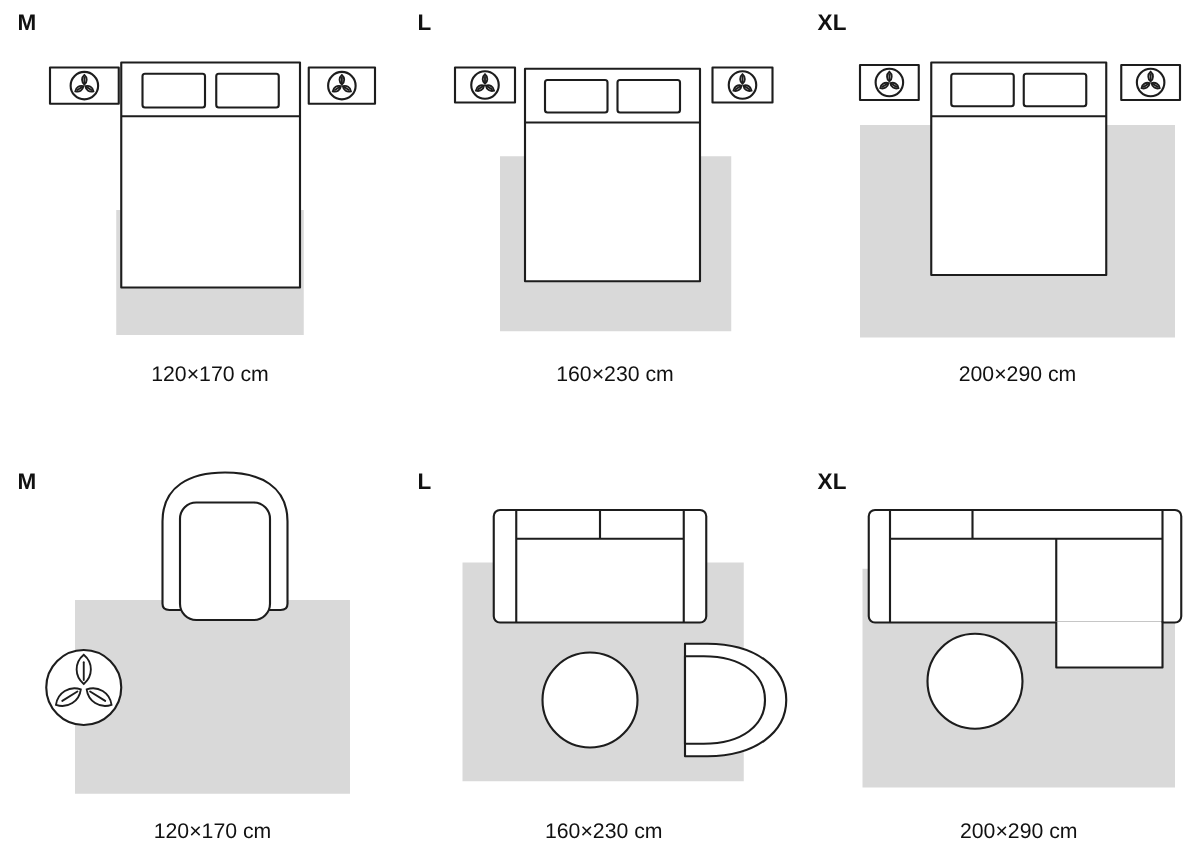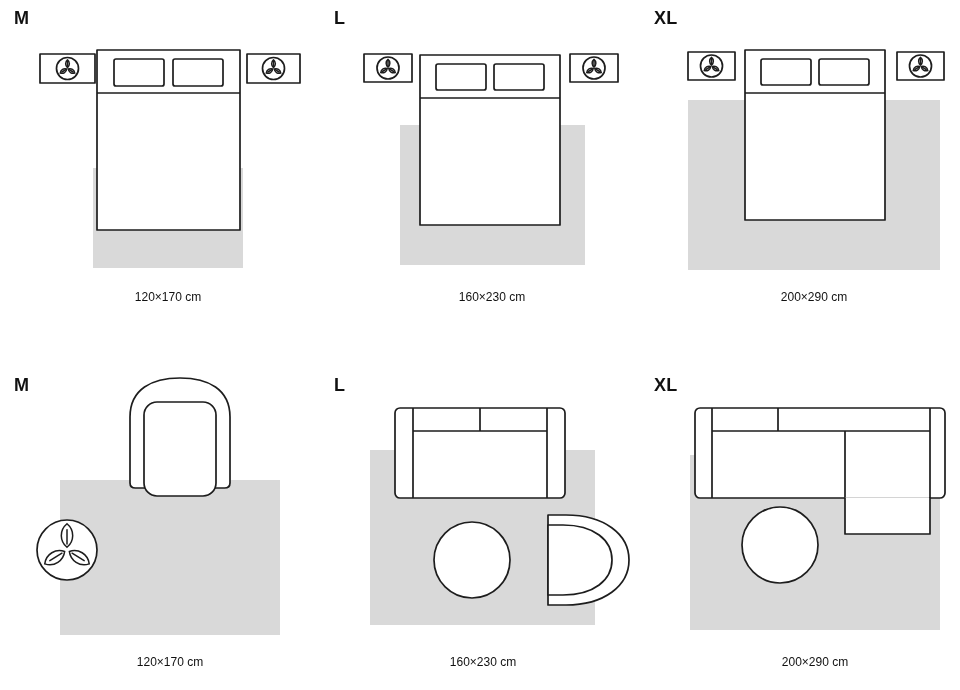--- a/index.html
+++ b/index.html
@@ -11,21 +11,21 @@
   }
   .cell{position:relative;}
   .art{position:absolute;left:0;top:0;width:320px;height:345px;display:block;}
   .size-label{
     position:absolute;top:8px;left:14px;
     font-size:18px;font-weight:bold;letter-spacing:.2px;z-index:2;
   }
   .row-living .size-label{top:30px;}
   .caption{
     position:absolute;top:290px;left:var(--cx,160px);transform:translateX(-50%);
-    font-size:12px;white-space:nowrap;z-index:2;
+    font-size:17px;white-space:nowrap;z-index:2;
   }
   .row-living .caption{top:310px;}
 
   
   .art .rug{fill:var(--rugfill,#d9d9d9);}
   .art .f{fill:#fff;stroke:var(--outline,#1d1d1d);stroke-width:1.7;stroke-linejoin:round;}
   .art .l{fill:none;stroke:var(--outline,#1d1d1d);stroke-width:1.7;stroke-linecap:butt;}
   .petal path{fill:none;stroke:var(--outline,#1d1d1d);stroke-width:1.5;stroke-linecap:round;vector-effect:non-scaling-stroke;}
 </style>
 </head>

